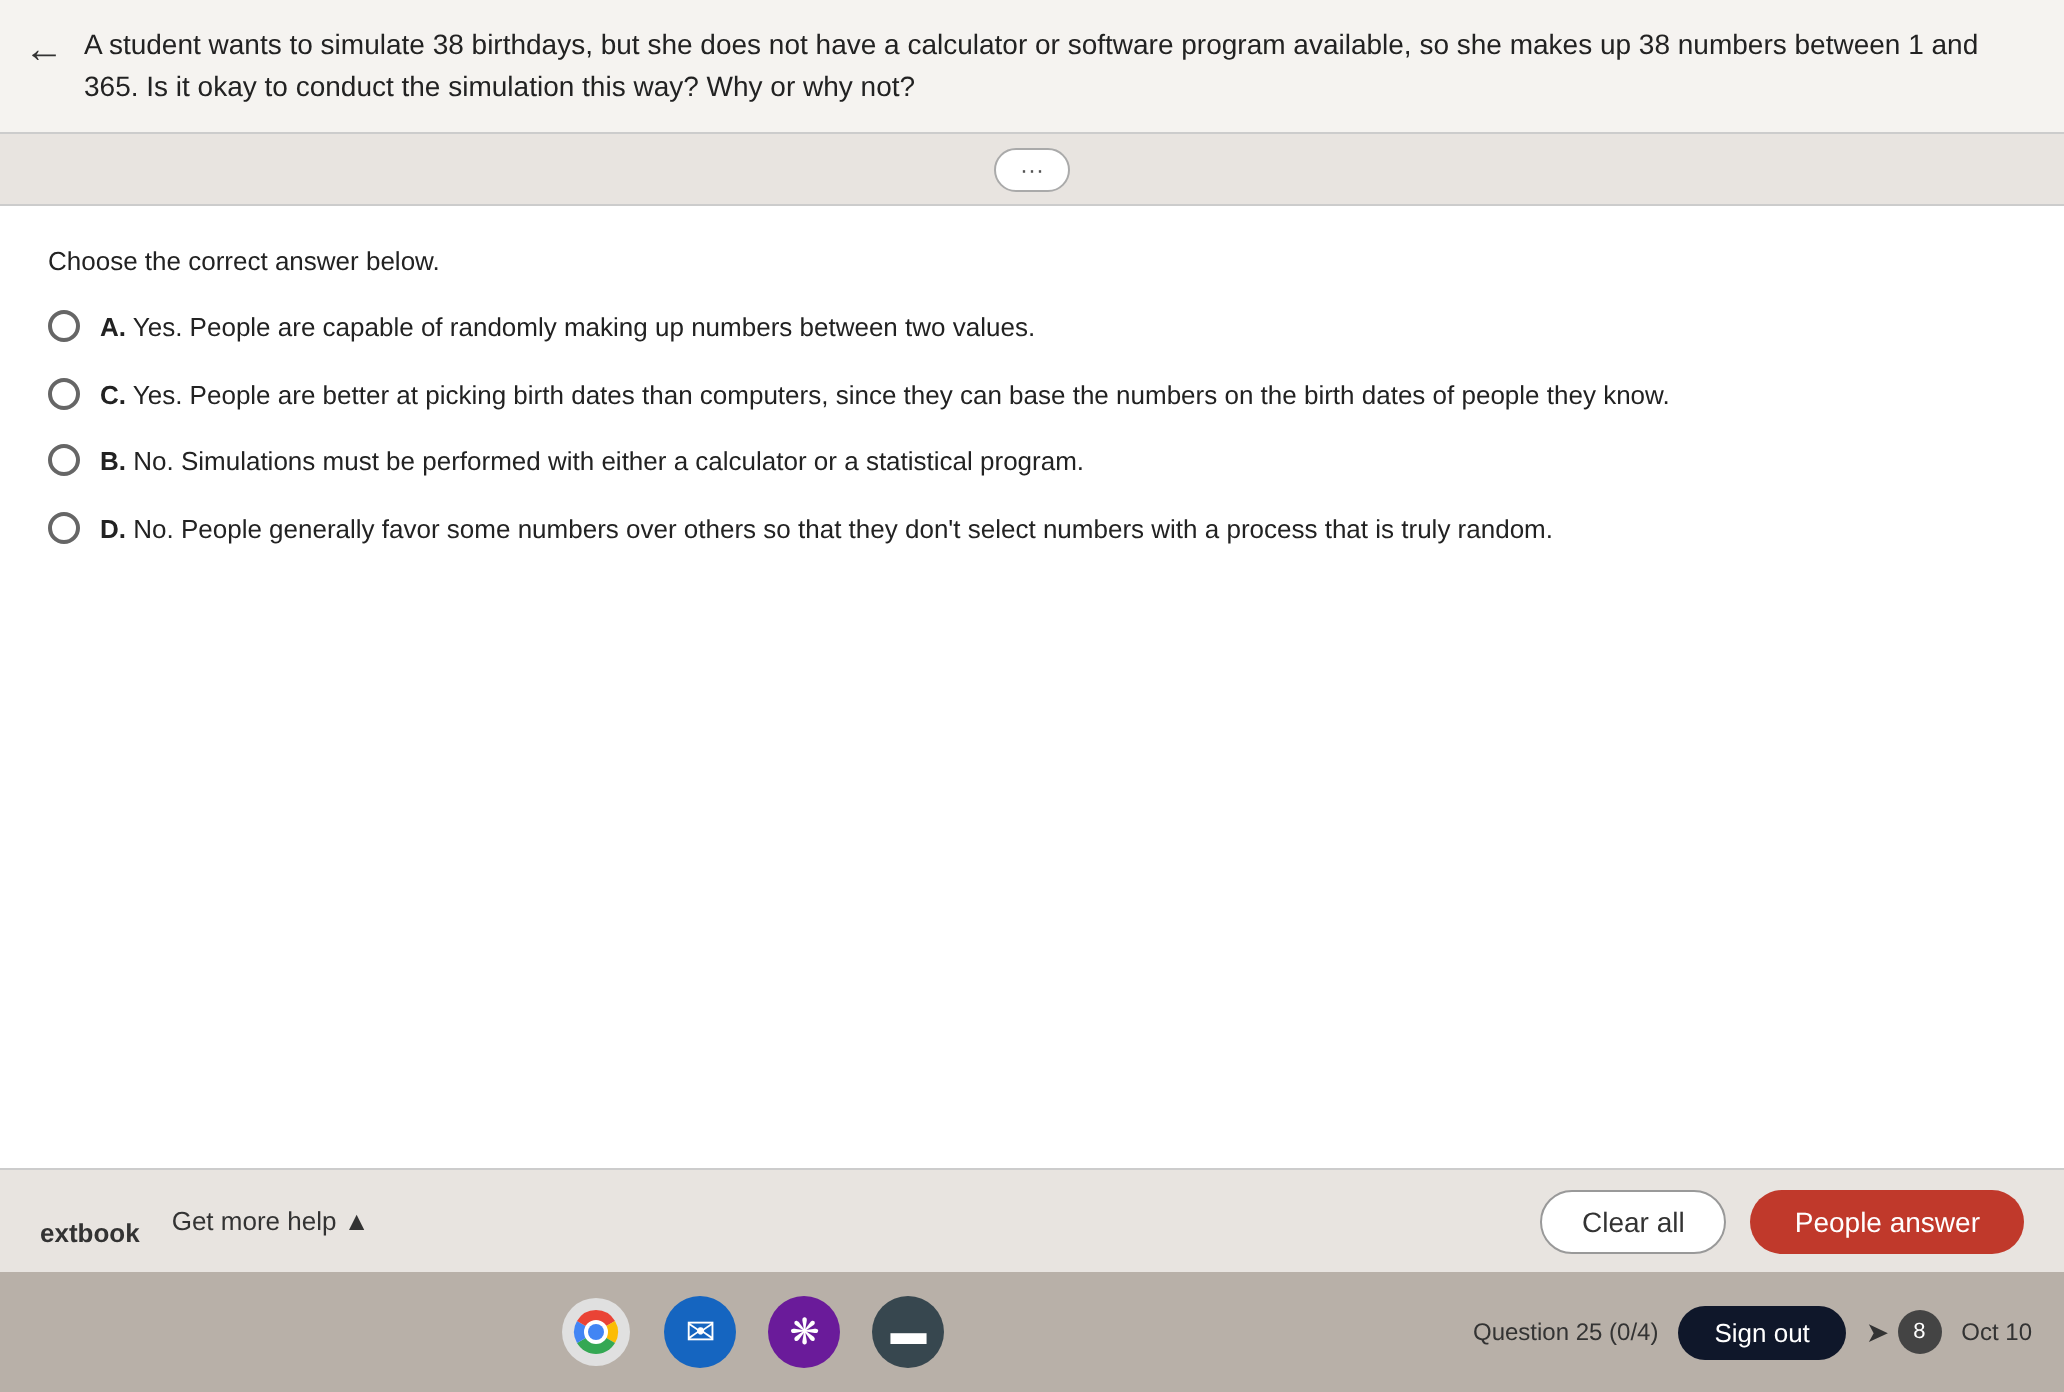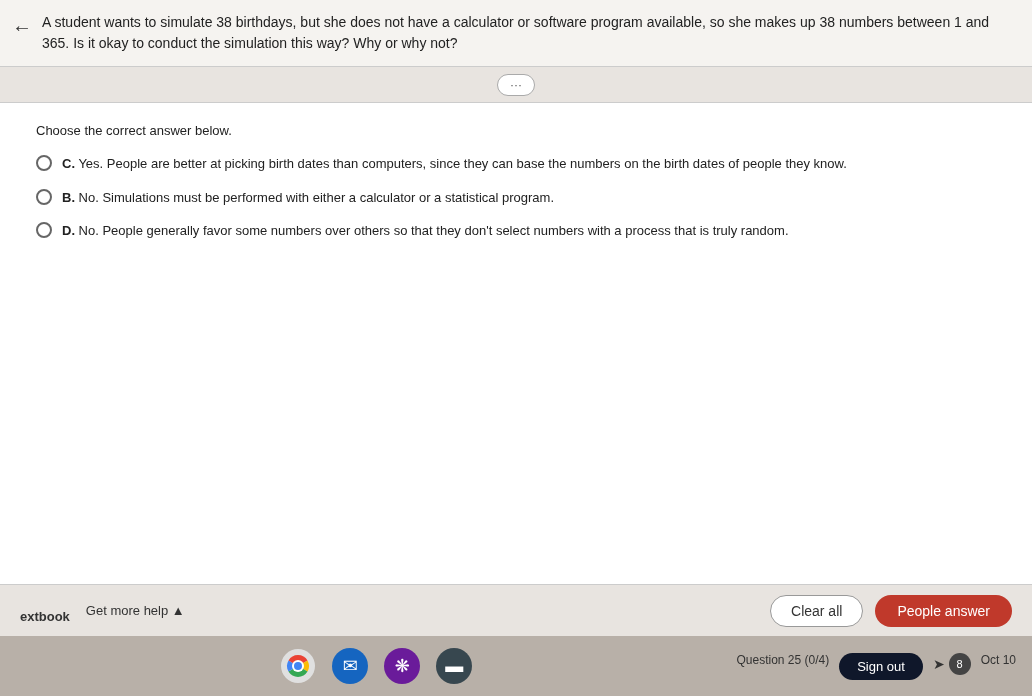--- a/index.html
+++ b/index.html
@@ -62,21 +62,21 @@
       padding: 3px 12px;
       font-size: 12px;
       color: #555;
       cursor: pointer;
     }
 
     .answer-section {
       flex: 1;
       background: white;
       margin: 0;
-      padding: 20px 36px;
+      padding: 20px 24px;
       overflow-y: auto;
     }
 
     .choose-label {
       font-size: 13px;
       color: #222;
       margin-bottom: 16px;
       font-weight: normal;
     }
 
@@ -192,21 +192,21 @@
       border-radius: 50%;
       display: flex;
       align-items: center;
       justify-content: center;
       cursor: pointer;
       font-size: 18px;
     }
 
     .taskbar-right {
       display: flex;
-      align-items: flex-start;
+      align-items: center;
       gap: 10px;
       margin-left: auto;
     }
 
     .question-info {
       font-size: 12px;
       color: #333;
       text-align: right;
     }
 
@@ -240,20 +240,27 @@
     <p class="question-text">A student wants to simulate 38 birthdays, but she does not have a calculator or software program available, so she makes up 38 numbers between 1 and 365. Is it okay to conduct the simulation this way? Why or why not?</p>
   </div>
 
   <div class="divider-area">
     <button class="expand-btn">···</button>
   </div>
 
   <div class="answer-section">
     <p class="choose-label">Choose the correct answer below.</p>
 
+    <div class="answer-option">
+      <div class="radio-circle"></div>
+      <span class="option-label">
+        <span class="option-letter">A.</span>
+        Yes. People are capable of randomly making up numbers between two values.
+      </span>
+    </div>
 
     <div class="answer-option">
       <div class="radio-circle"></div>
       <span class="option-label">
         <span class="option-letter">C.</span>
         Yes. People are better at picking birth dates than computers, since they can base the numbers on the birth dates of people they know.
       </span>
     </div>
 
     <div class="answer-option">

